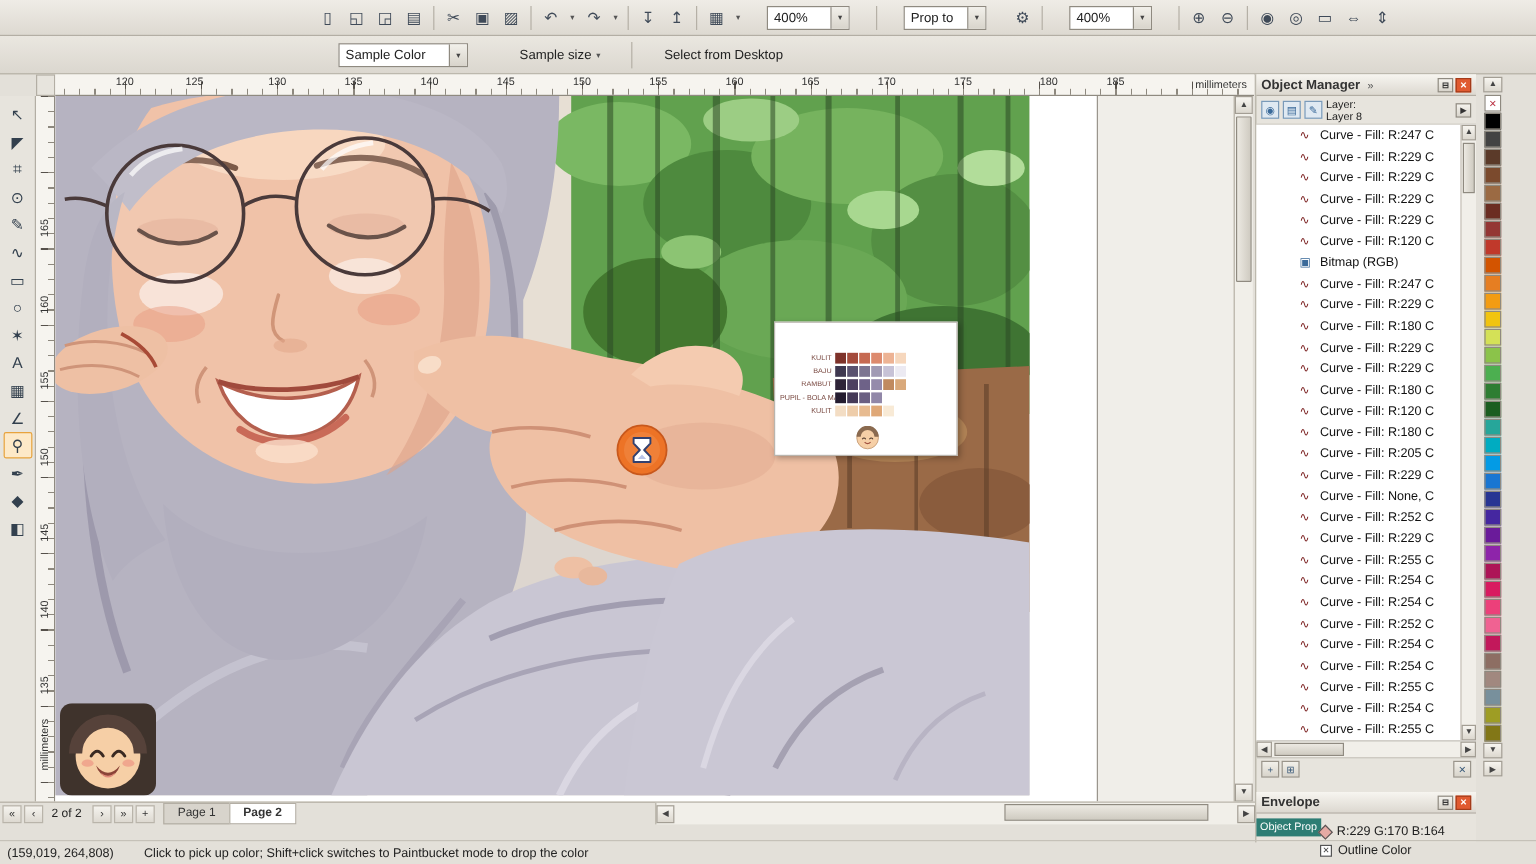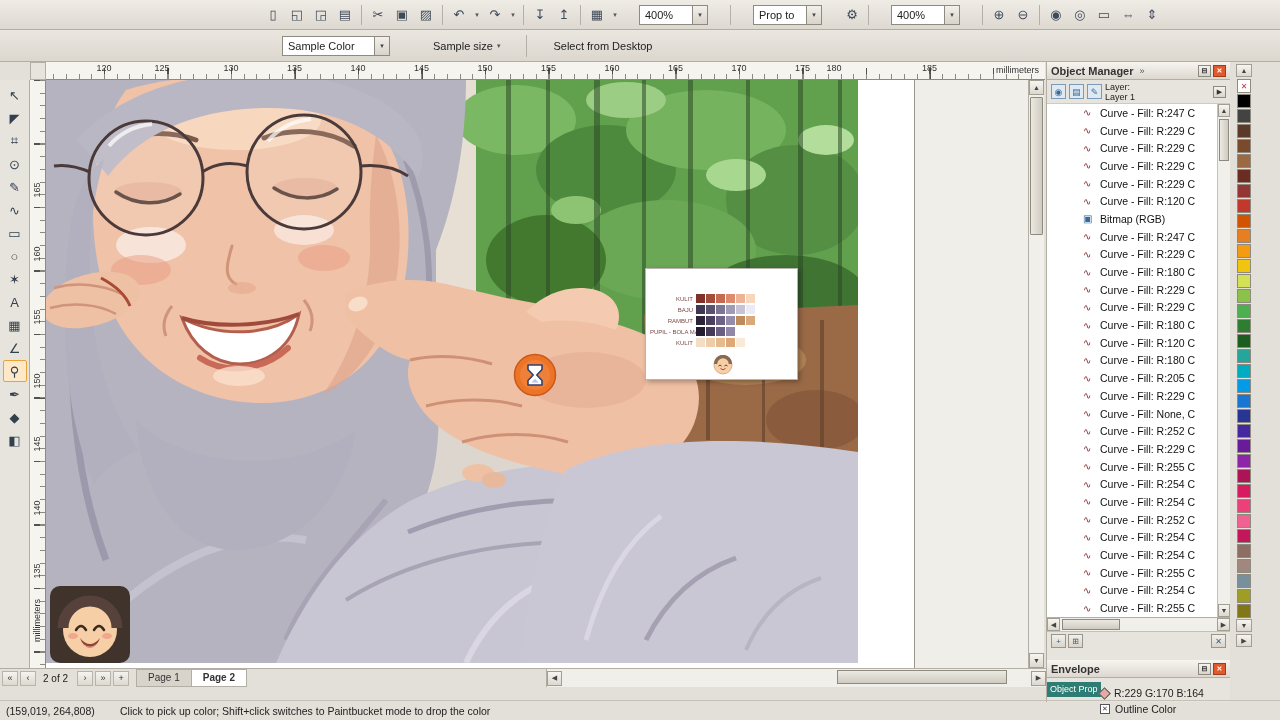--- a/index.html
+++ b/index.html
@@ -220,21 +220,21 @@
       <div class="htick" style="left: 185px;">130</div>
       <div class="htick" style="left: 248.5px;">135</div>
       <div class="htick" style="left: 312px;">140</div>
       <div class="htick" style="left: 375.5px;">145</div>
       <div class="htick" style="left: 439px;">150</div>
       <div class="htick" style="left: 502.5px;">155</div>
       <div class="htick" style="left: 566px;">160</div>
       <div class="htick" style="left: 629.5px;">165</div>
       <div class="htick" style="left: 693px;">170</div>
       <div class="htick" style="left: 756.5px;">175</div>
-      <div class="htick" style="left: 788px;">180</div>
+      <div class="htick" style="left: 828px;">180</div>
       <div class="htick" style="left: 883.5px;">185</div>
     </div>
   <div id="vruler">
     <span class="vunit">millimeters</span>
   <div class="vtick" style="top: 105px;">165</div>
       <div class="vtick" style="top: 168.5px;">160</div>
       <div class="vtick" style="top: 232px;">155</div>
       <div class="vtick" style="top: 295.5px;">150</div>
       <div class="vtick" style="top: 359px;">145</div>
       <div class="vtick" style="top: 422.5px;">140</div>
@@ -493,21 +493,21 @@
       <span class="sp"></span>
       <span class="winbtn">⊟</span>
       <span class="winbtn close">✕</span>
     </div>
     <div id="layer-row">
       <span class="layer-ic">◉</span>
       <span class="layer-ic">▤</span>
       <span class="layer-ic">✎</span>
       <span id="layer-text">
         <div>Layer:</div>
-        <div>Layer 1</div>
+        <div>Layer 8</div>
       </span>
       <span class="winbtn" id="layer-flyout">▶</span>
     </div>
     <div id="om-list">
       <div id="om-vscroll">
         <div class="sbtn sb-top">▲</div>
         <div id="om-vthumb"></div>
         <div class="sbtn sb-bot">▼</div>
       </div>
     <div class="om-row">

